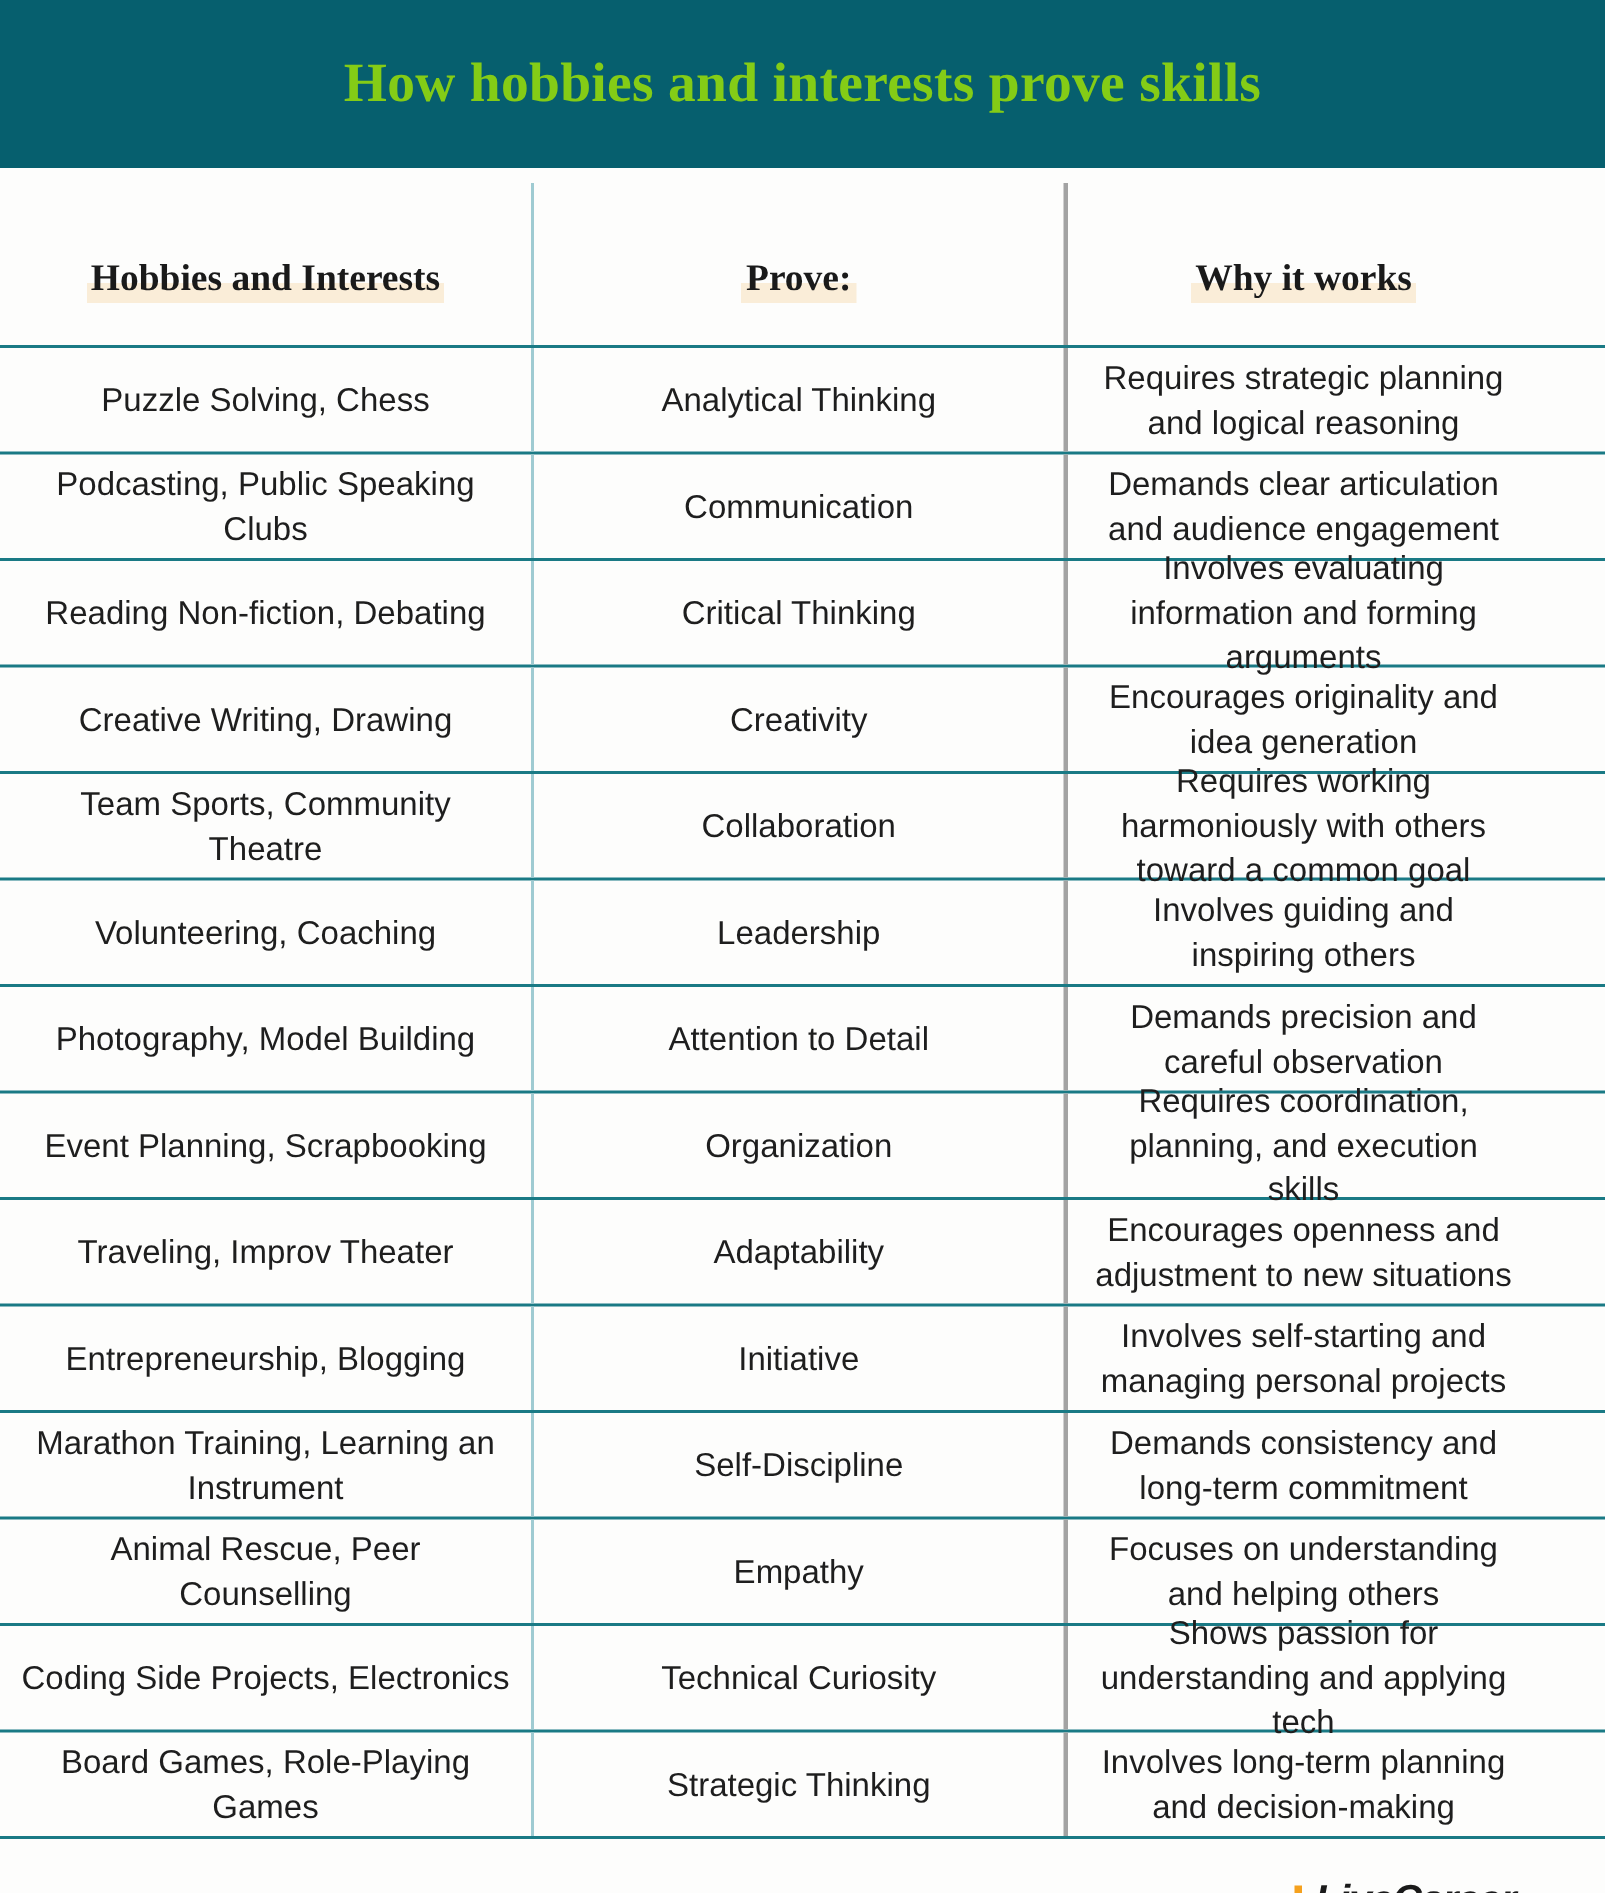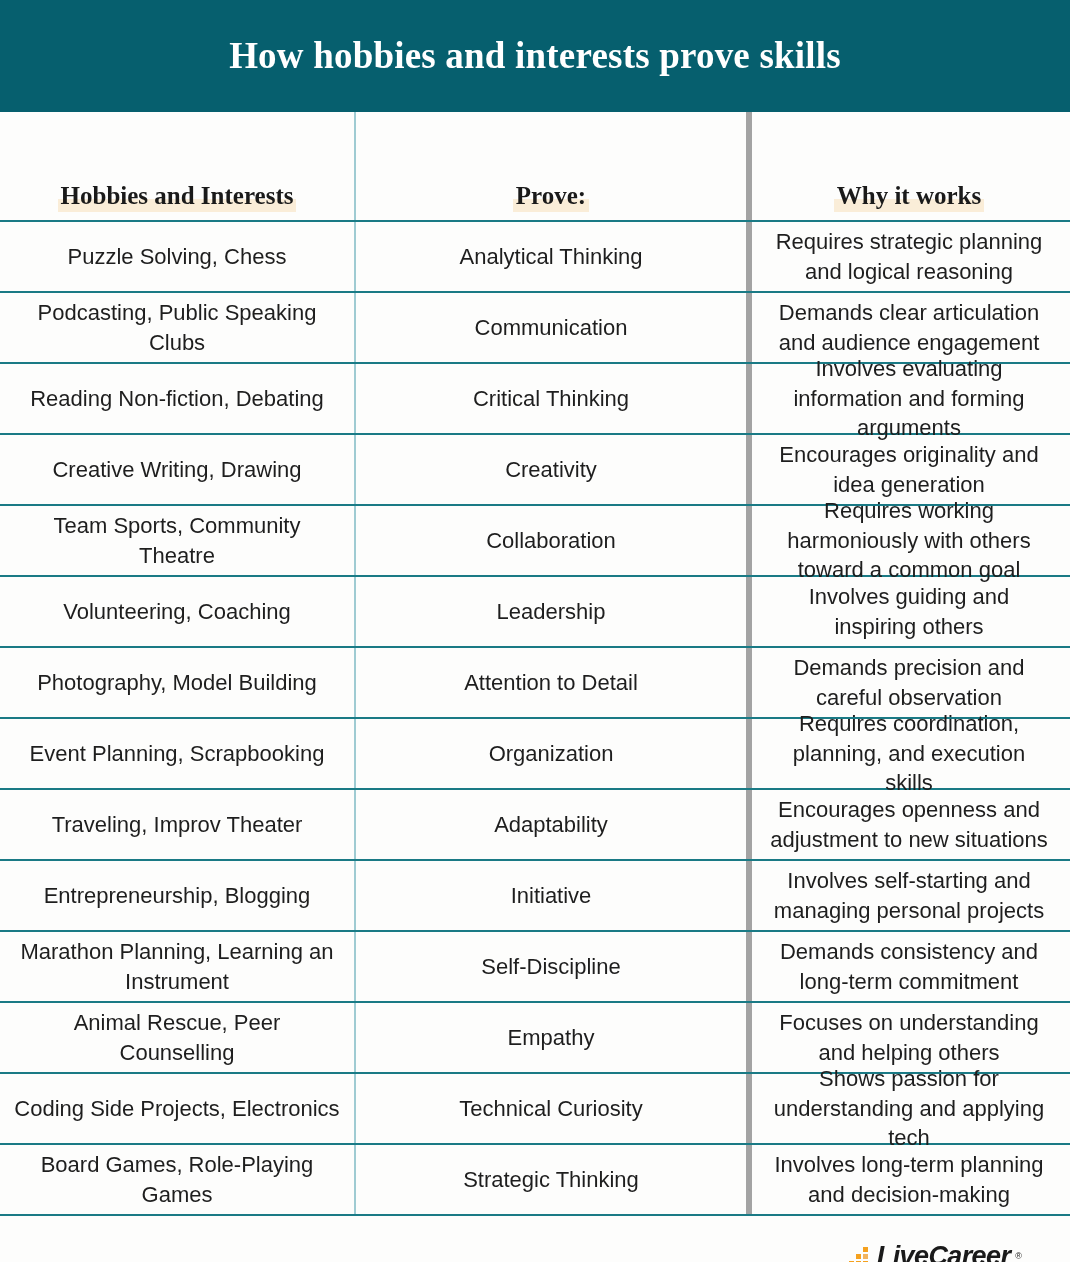--- a/index.html
+++ b/index.html
@@ -27,21 +27,21 @@
   .banner {
     width: 1070px;
     height: 112px;
     background: #065F6E;
     display: flex;
     align-items: center;
     justify-content: center;
     box-sizing: border-box;
   }
   .banner-title {
-    color: #ffffff;
+    color: #84cc16;
     font-family: "Liberation Serif", serif;
     font-weight: bold;
     font-size: 37px;
     letter-spacing: 0.2px;
     line-height: 1.1;
     white-space: nowrap;
   }
 
   
   .table {
@@ -63,32 +63,33 @@
     align-items: center;
     justify-content: center;
     text-align: center;
     padding: 6px 14px;
   }
   .col-1 {
     width: 356px;
     border-right: 2px solid #9FCBD2;
   }
   .col-2 {
-    width: 396px;
-    border-right: 6px solid #a3a3a3;
+    width: 356px;
+    border-right: 3px solid #a3a3a3;
   }
   .col-3 {
     width: 314px;
   }
 
   
   .header-row .cell {
     height: 108px;
     align-items: flex-end;
-    padding-bottom: 8px;
+    padding-bottom: 28px;
+    margin-top: 10px;
   }
   .col-head {
     font-family: "Liberation Serif", serif;
     font-weight: bold;
     font-size: 25px;
     color: #1A1A1A;
     line-height: 1.15;
     display: inline;
     background: linear-gradient(to top, #FAEDD8 0, #FAEDD8 13px, transparent 13px);
     padding: 0 3px 1px 3px;
@@ -282,21 +283,21 @@
       <div class="cell col-2">
           <span class="cell-text">Initiative</span>
         </div>
       <div class="cell col-3">
           <span class="cell-text">Involves self-starting and managing personal projects</span>
         </div>
     </div>
 
     <div class="row data-row">
       <div class="cell col-1">
-          <span class="cell-text">Marathon Planning, Learning an Instrument</span>
+          <span class="cell-text">Marathon Training, Learning an Instrument</span>
         </div>
       <div class="cell col-2">
           <span class="cell-text">Self-Discipline</span>
         </div>
       <div class="cell col-3">
           <span class="cell-text">Demands consistency and long-term commitment</span>
         </div>
     </div>
 
     <div class="row data-row">

